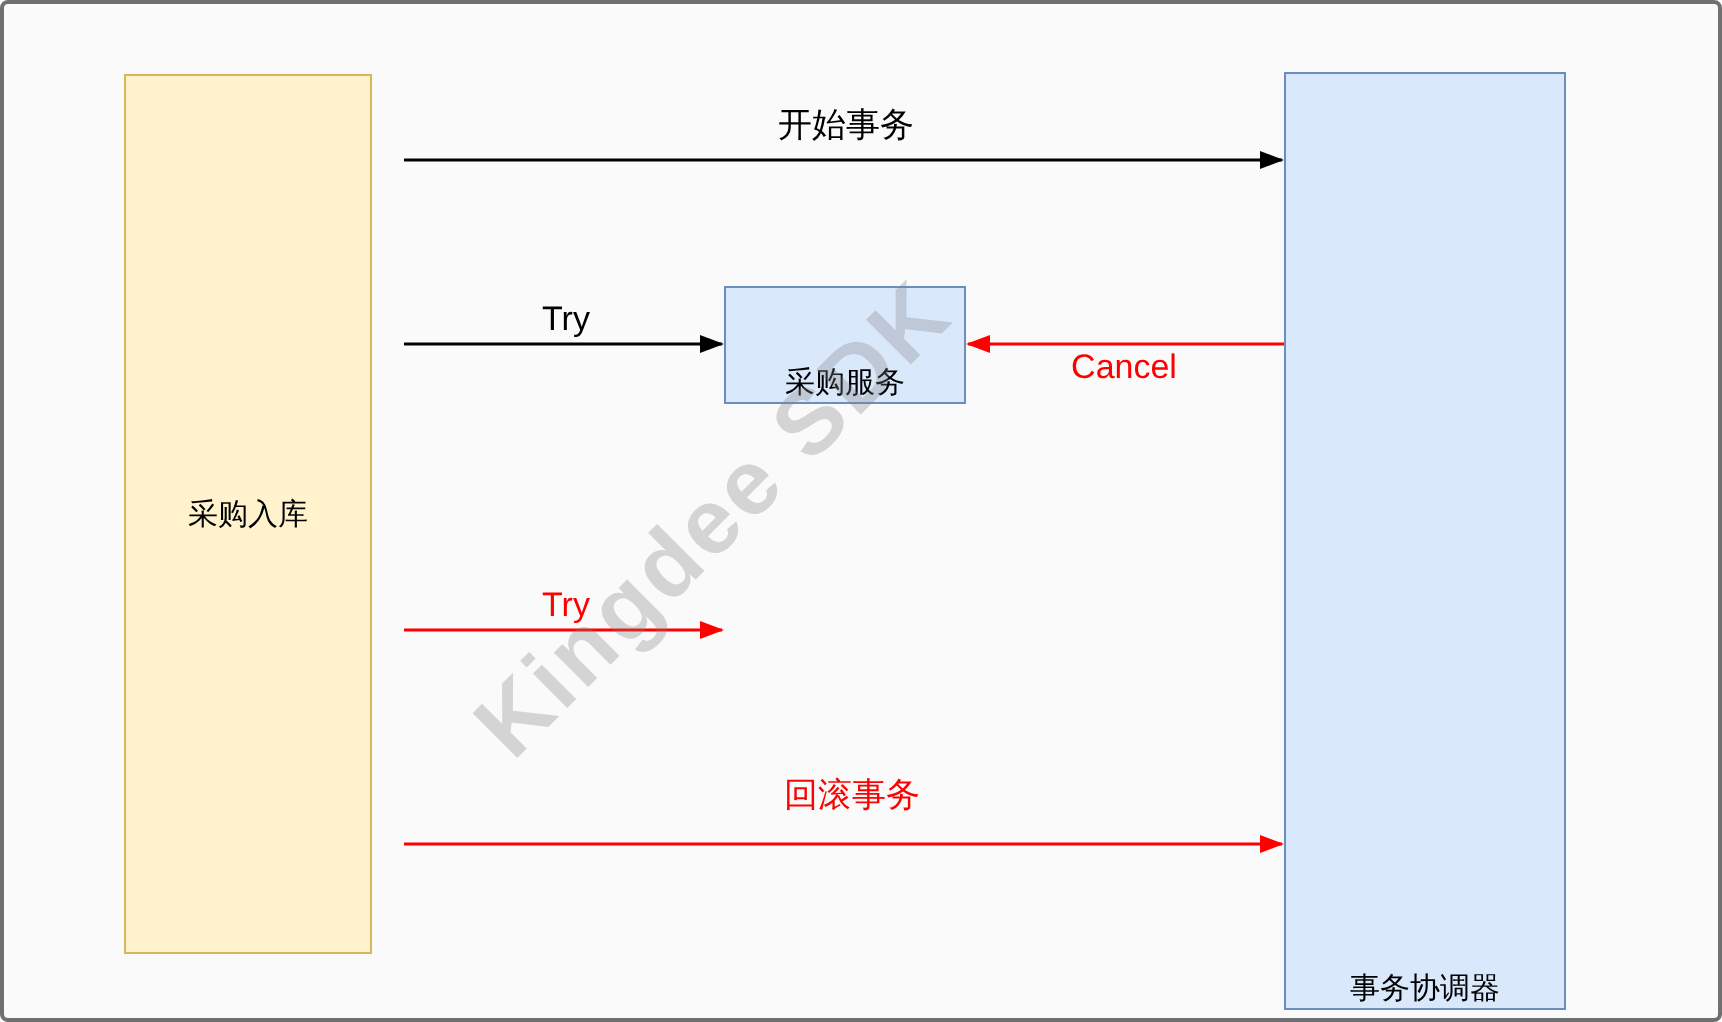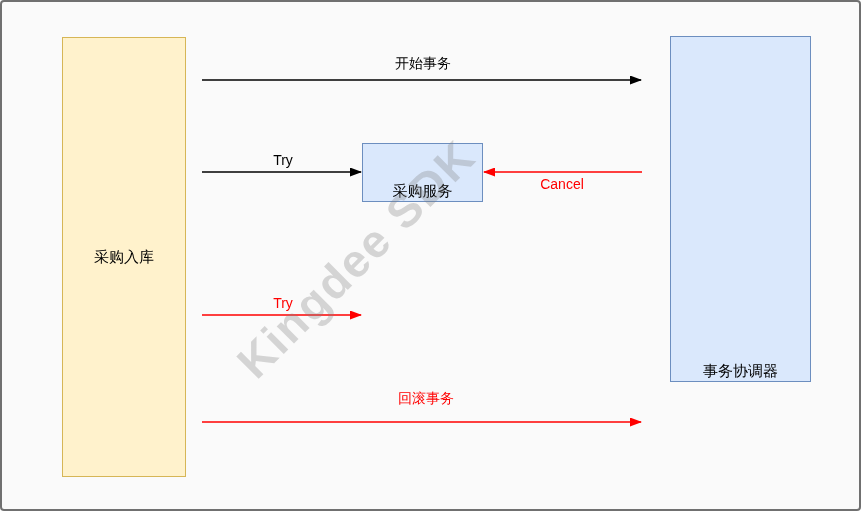--- a/index.html
+++ b/index.html
@@ -36,40 +36,40 @@
   .node-blue {
     background: var(--blue-fill, #DAE8FC);
     border: 1.5px solid var(--blue-border, #6C8EBF);
     align-items: flex-end;
   }
   .node-dashed-red {
     background: var(--blue-fill, #DAE8FC);
     border: 1.5px dashed var(--red, #FF0000);
   }
   #node-purchase-inbound   { left: 60px;  top: 35px;  width: 124px; height: 440px; }
-  #node-coordinator        { left: 640px; top: 34px;  width: 141px; height: 346px; margin-left: 28px; }
+  #node-coordinator        { left: 640px; top: 34px;  width: 141px; height: 469px; }
   #node-purchase-service   { left: 360px; top: 141px; width: 121px; height: 59px; }
   #node-inventory-service  { left: 360px; top: 283px; width: 121px; height: 60px; }
 
   .edges-layer {
     position: absolute;
     left: 0; top: 0;
     width: 861px; height: 511px;
     z-index: 2;
     pointer-events: none;
   }
   .edge-black { stroke: var(--black, #000000); stroke-width: 1.6px; }
   .edge-red   { stroke: var(--red, #FF0000);   stroke-width: 1.6px; }
   .mk-black   { fill: var(--black, #000000); }
   .mk-red     { fill: var(--red, #FF0000); }
 
   .edge-label {
     position: absolute;
     transform: translate(-50%, -50%);
-    font-size: 14px;
+    font-size: 17px;
     white-space: nowrap;
     z-index: 4;
     line-height: 1.2;
   }
   .label-black { color: #000000; }
   .label-red   { color: var(--red, #FF0000); }
   #label-begin    { left: 421px; top: 61px; }
   #label-try-top  { left: 281px; top: 158px; }
   #label-cancel   { left: 560px; top: 158px; margin-top: 24px; }
   #label-try-mid  { left: 281px; top: 301px; }

